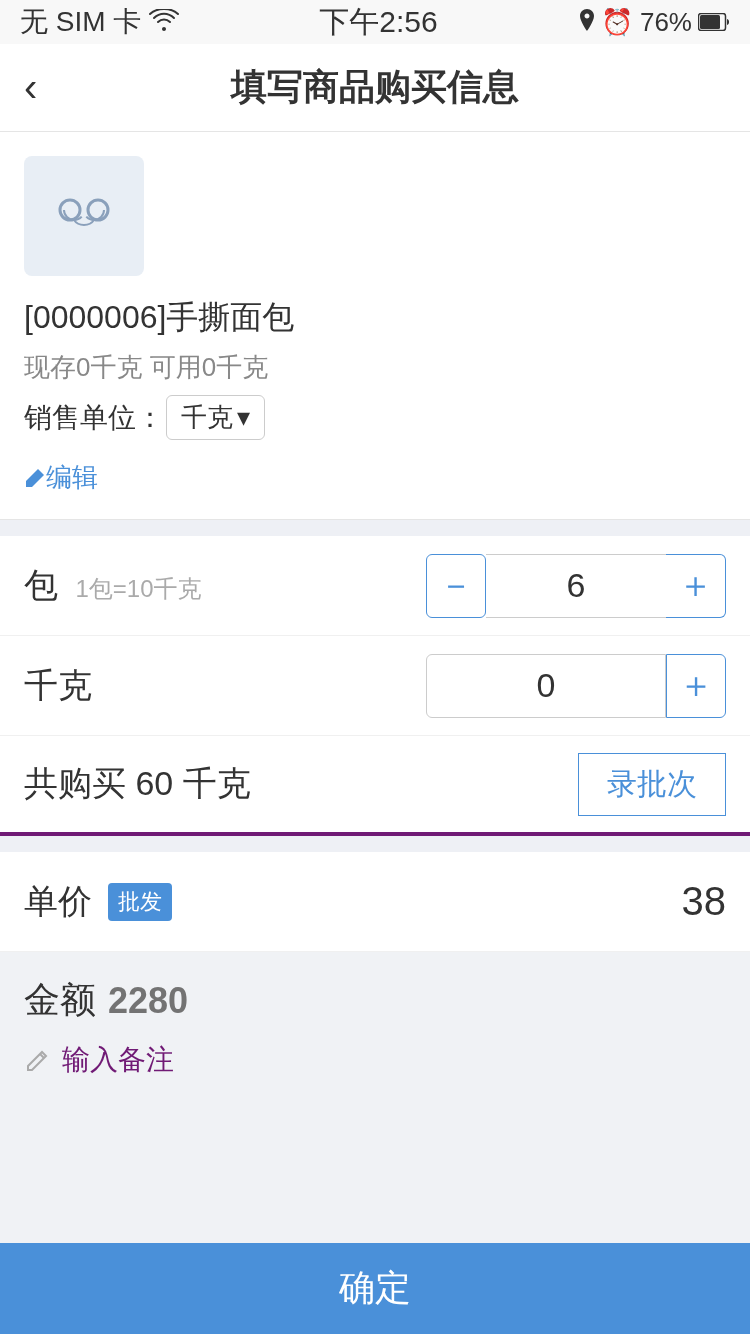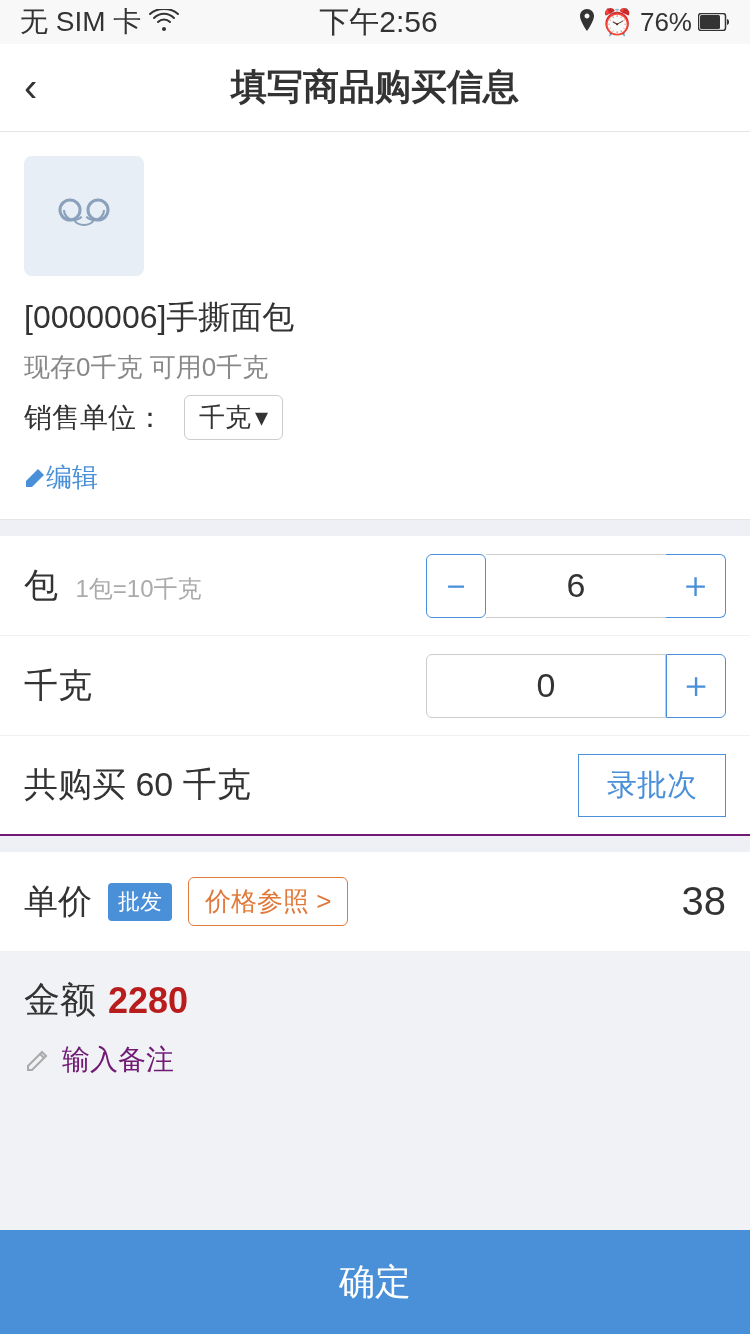--- a/index.html
+++ b/index.html
@@ -83,21 +83,21 @@
       margin-bottom: 10px;
     }
     .product-stock {
       font-size: 26px;
       color: #888;
       margin-bottom: 10px;
     }
     .product-unit-row {
       display: flex;
       align-items: center;
-      gap: 20px;
+      gap: 2px;
       font-size: 28px;
       color: #333;
     }
     .unit-selector {
       border: 1px solid #ccc;
       border-radius: 6px;
       padding: 4px 14px;
       font-size: 26px;
       color: #333;
       display: flex;
@@ -196,21 +196,21 @@
     }
 
     
     .total-row {
       background: #fff;
       display: flex;
       align-items: center;
       justify-content: space-between;
       padding: 0 24px;
       height: 100px;
-      border-bottom: 2px solid #701a75;
+      border-bottom: 4px solid #701a75;
     }
     .total-label {
       font-size: 34px;
       color: #333;
     }
     .batch-btn {
       border: 1.5px solid #4a90d9;
       color: #4a90d9;
       border-radius: 0;
       padding: 10px 28px;
@@ -271,42 +271,42 @@
       align-items: center;
       gap: 12px;
       margin-bottom: 16px;
     }
     .amount-label {
       font-size: 36px;
       color: #333;
     }
     .amount-value {
       font-size: 36px;
-      color: #b91c1c;
+      color: #737373;
       font-weight: 600;
     }
     .remark-row {
       display: flex;
       align-items: center;
       gap: 10px;
       color: #701a75;
       font-size: 28px;
     }
 
     
     .empty-area {
       flex: 1;
       background: #f0f2f5;
       min-height: 400px;
     }
 
     
     .confirm-btn {
       width: 750px;
-      height: 104px;
+      height: 91px;
       background: #4a90d9;
       color: #fff;
       font-size: 36px;
       border: none;
       cursor: pointer;
       display: flex;
       align-items: center;
       justify-content: center;
       position: fixed;
       bottom: 0;
@@ -409,21 +409,20 @@
   <span class="total-label">共购买 60 千克</span>
   <button class="batch-btn">录批次</button>
 </div>
 
 <div class="divider"></div>
 
 <div class="price-section">
   <div class="price-row">
     <span class="price-label">单价</span>
     <span class="price-tag">批发</span>
-    <div class="price-ref-btn">价格参照 &gt;</div>
     <span class="price-value">38</span>
   </div>
 </div>
 
 <div class="amount-section">
   <div class="amount-row">
     <span class="amount-label">金额</span>
     <span class="amount-value">2280</span>
   </div>
   <div class="remark-row">

